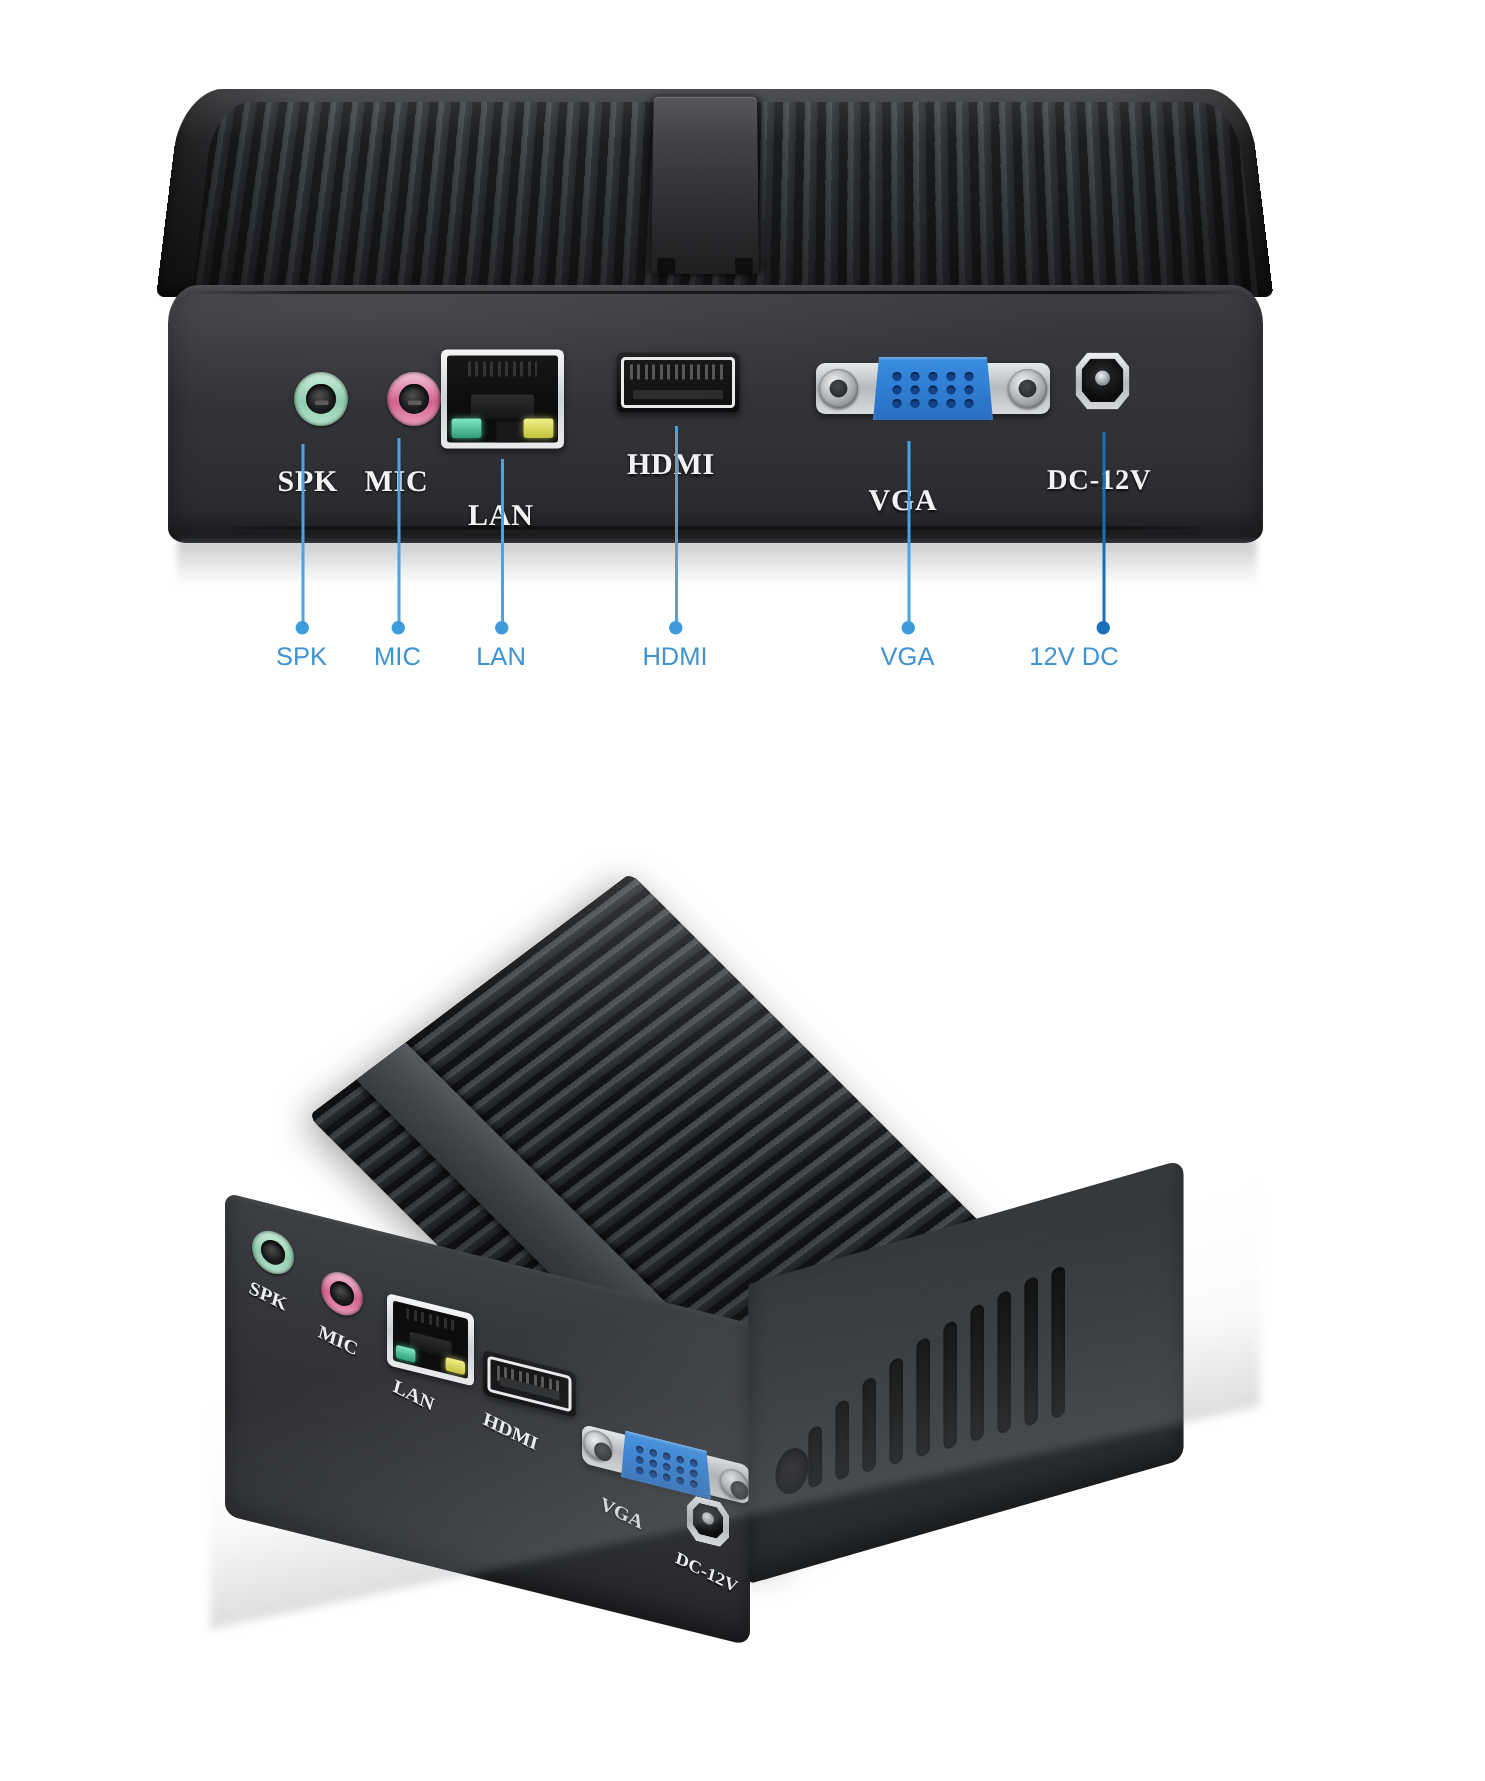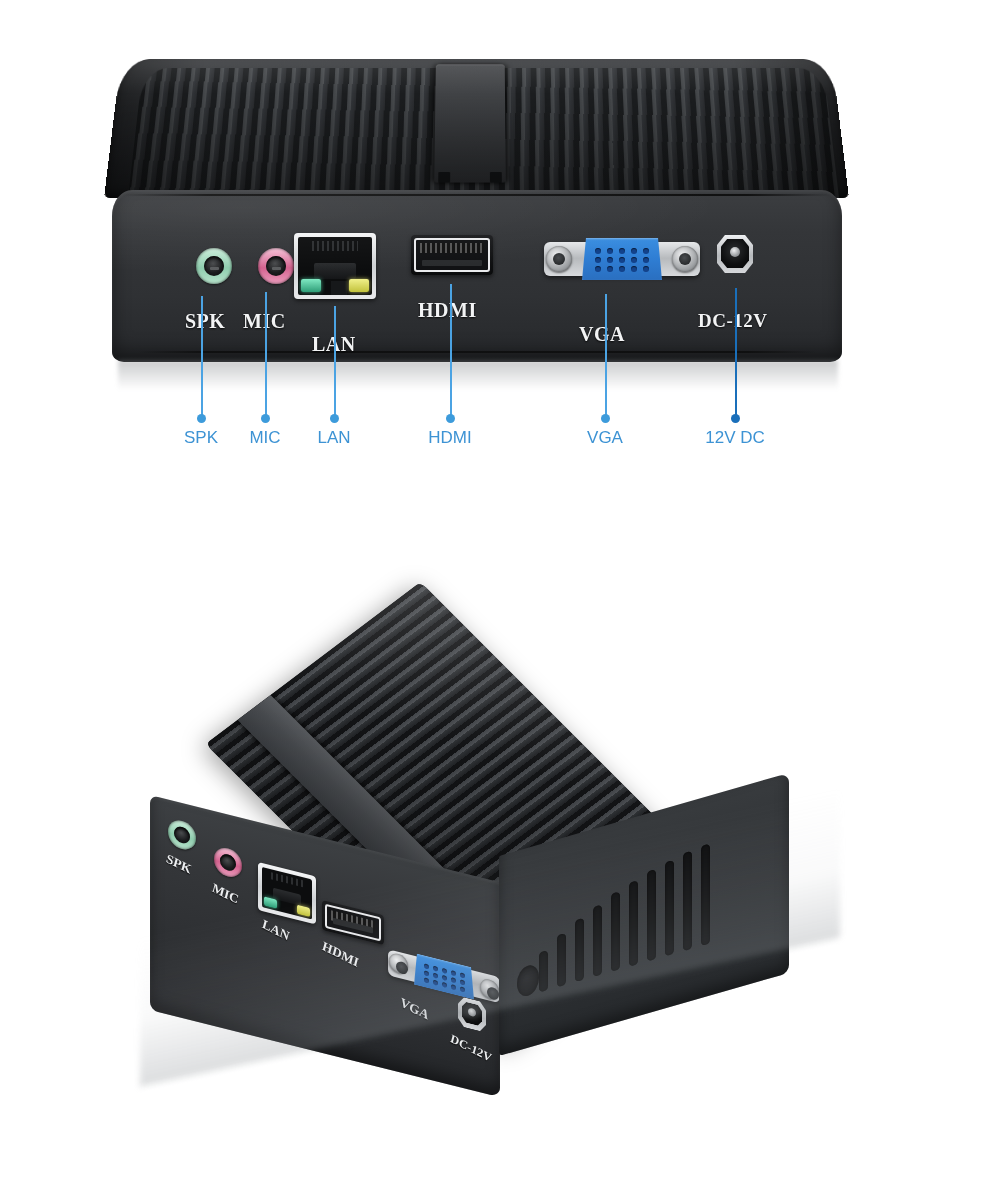--- a/index.html
+++ b/index.html
@@ -467,21 +467,21 @@
     <div class="co-line" style="left:450px; top:284px; height:134px;"></div>
     <div class="co-dot" style="left:446px; top:414px;"></div>
     <div class="co-label" style="left:450px; top:428px;">HDMI</div>
 
     <div class="co-line" style="left:605px; top:294px; height:124px;"></div>
     <div class="co-dot" style="left:601px; top:414px;"></div>
     <div class="co-label" style="left:605px; top:428px;">VGA</div>
 
     <div class="co-line" style="left:735px; top:288px; height:130px; background:#1a6fba;"></div>
     <div class="co-dot" style="left:731px; top:414px; background:#1a6fba;"></div>
-    <div class="co-label" style="left:735px; top:428px;">12V DC</div>
+    <div class="co-label" style="left:716px; top:428px;">12V DC</div>
   </div>
 
   <div id="photo-iso">
 
     <div class="iso-top">
       <div class="iso-fins"></div>
       <div class="iso-plateau"></div>
       <div class="iso-top-shade"></div>
     </div>
 

